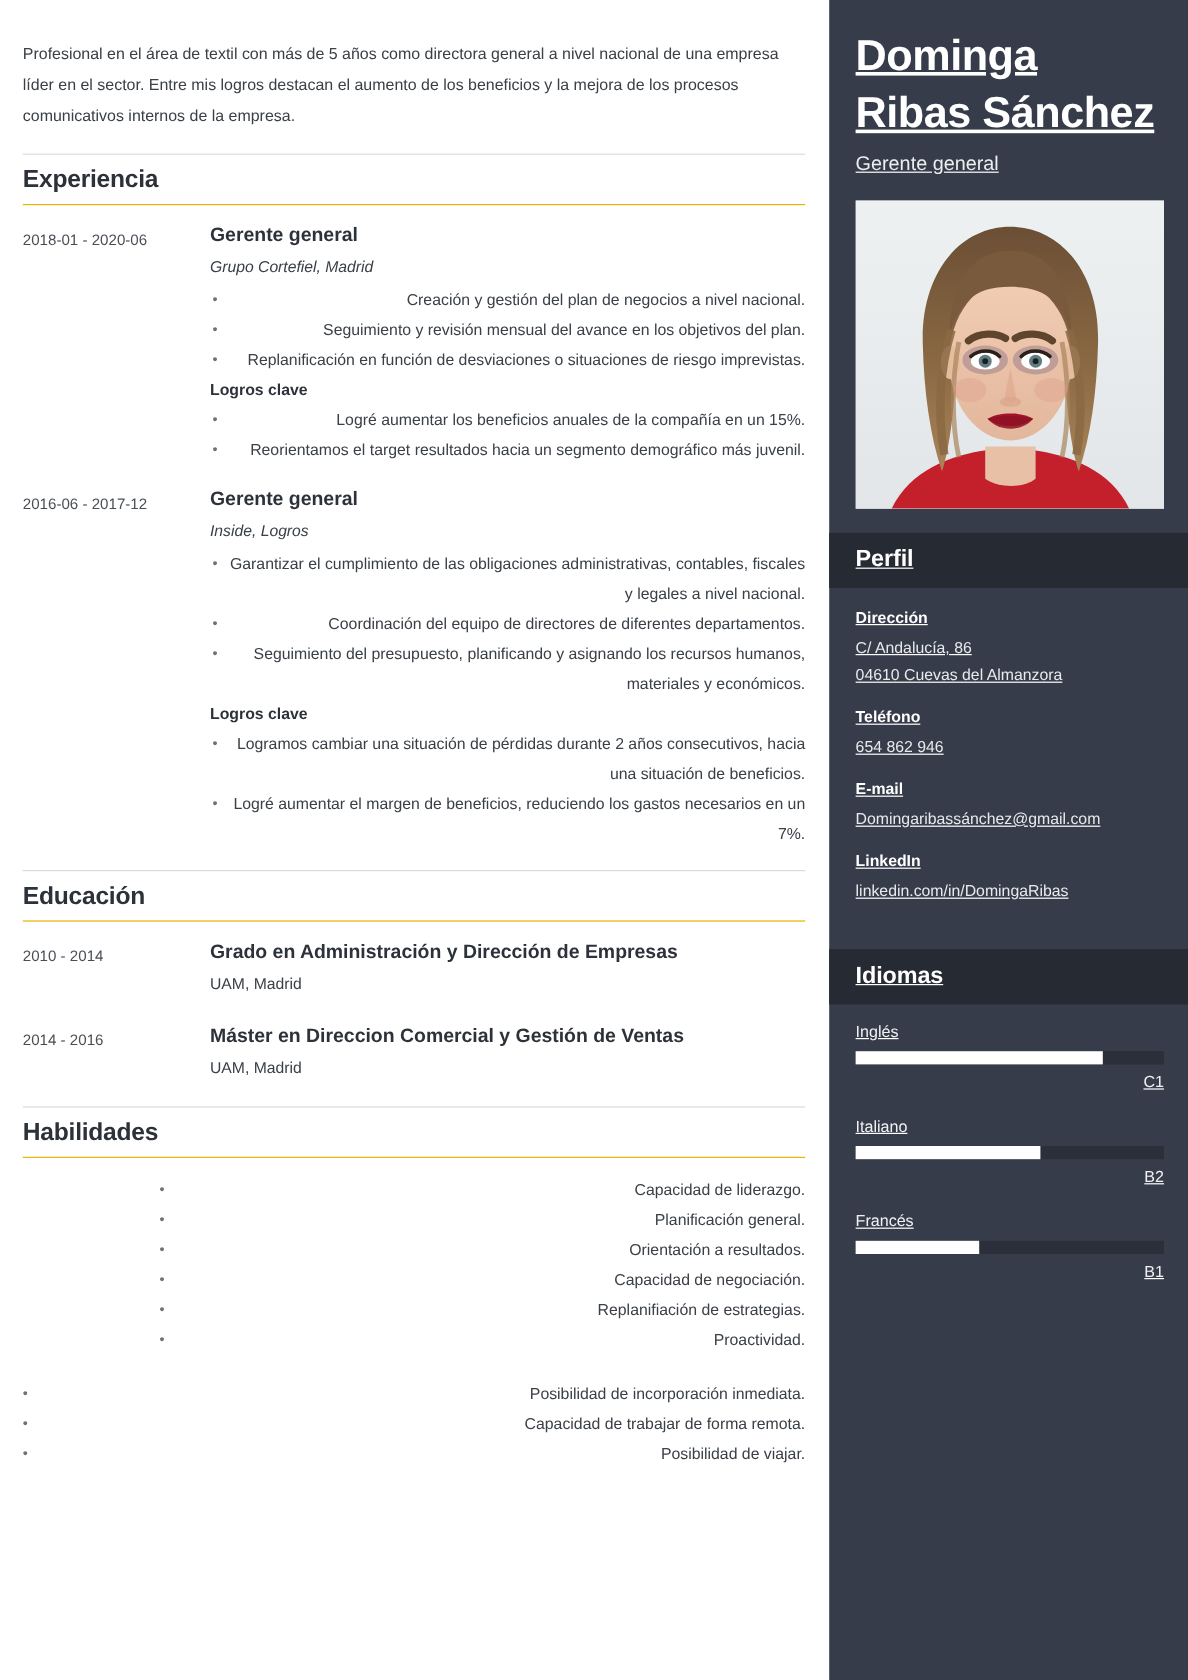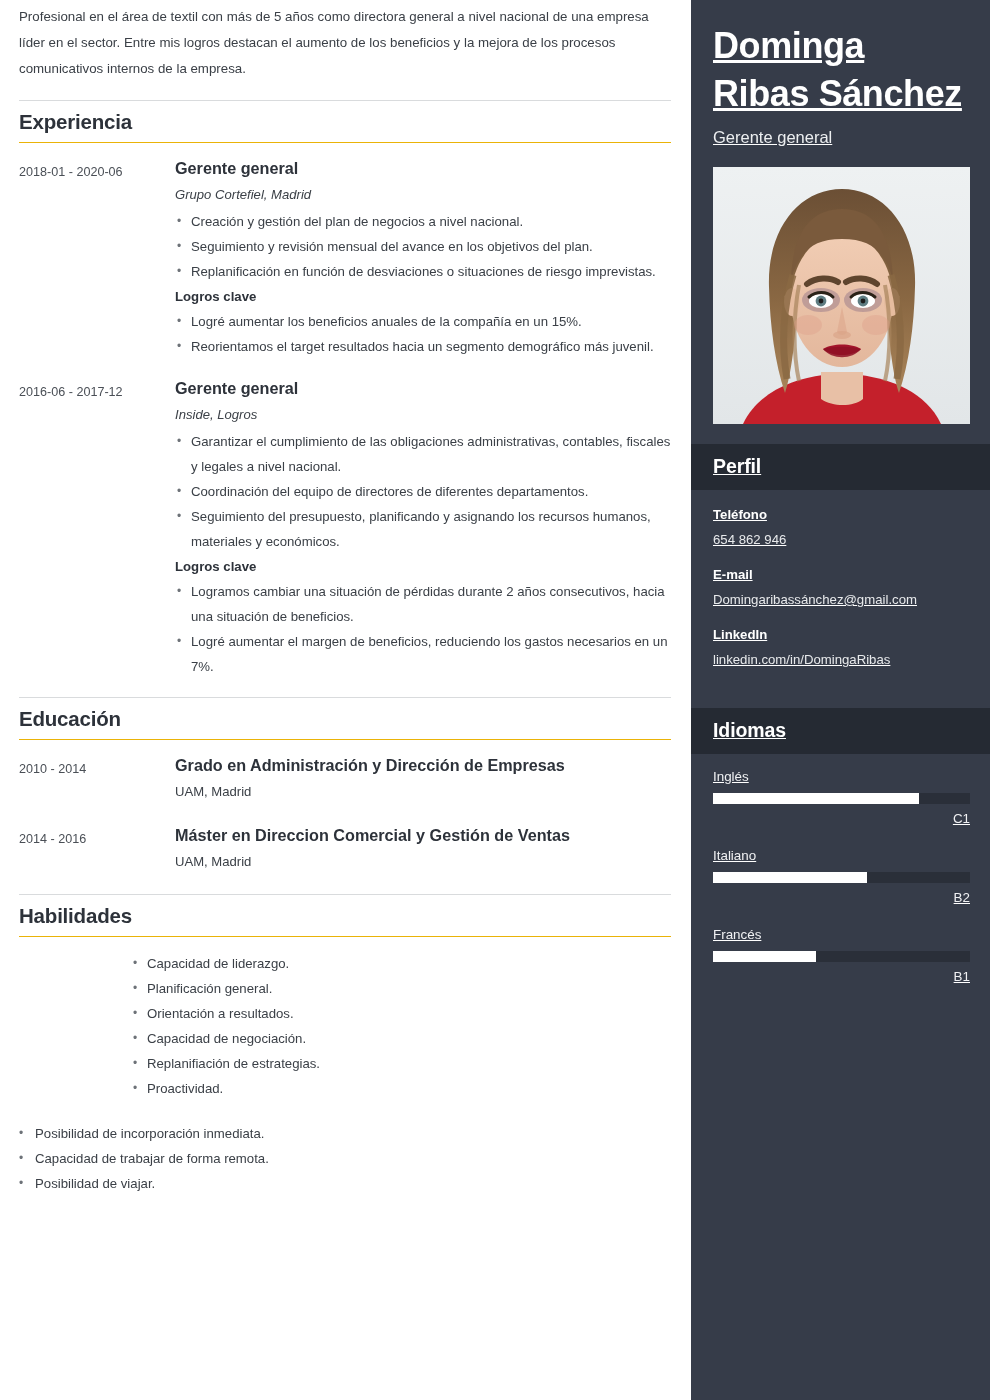--- a/index.html
+++ b/index.html
@@ -15,21 +15,21 @@
     color: #33383f;
     display: flex;
     overflow: hidden;
   }
 
   
   .main-column {
     width: 691px;
     height: 1172px;
     background: #ffffff;
-    padding: 4px 20px 0 19px;
+    padding: 32px 20px 0 19px;
   }
 
   .summary {
     font-size: 13.3px;
     line-height: 26px;
     color: #3b4047;
     padding-right: 18px;
     margin-bottom: 18px;
   }
 
@@ -80,20 +80,21 @@
   .entry-org.plain {
     font-style: normal;
     font-size: 13.1px;
     color: #3b4047;
   }
 
   ul.bullets {
     list-style: none;
     margin: 0 0 0 0;
     padding: 0;
+    text-align: right;
   }
   ul.bullets li {
     position: relative;
     padding-left: 16px;
     font-size: 13.2px;
     line-height: 25px;
     color: #3b4047;
   }
   ul.bullets li::before {
     content: "•";
@@ -372,20 +373,25 @@
 
       <ellipse cx="95" cy="158" rx="14" ry="10" fill="#dd9b87" opacity="0.35"></ellipse>
       <ellipse cx="163" cy="158" rx="14" ry="10" fill="#dd9b87" opacity="0.35"></ellipse>
     </svg>
   </div>
 
   <div class="sb-section-head">
     <div class="sb-section-title">Perfil</div>
   </div>
   <div class="sb-body" id="profile-fields">
+      <div class="field">
+      <div class="field-label">Dirección</div>
+      <div class="field-value">C/ Andalucía, 86</div>
+        <div class="field-value">04610 Cuevas del Almanzora</div>
+    </div>
       <div class="field">
       <div class="field-label">Teléfono</div>
       <div class="field-value">654 862 946</div>
     </div>
       <div class="field">
       <div class="field-label">E-mail</div>
       <div class="field-value">Domingaribassánchez@gmail.com</div>
     </div>
       <div class="field">
       <div class="field-label">LinkedIn</div>

